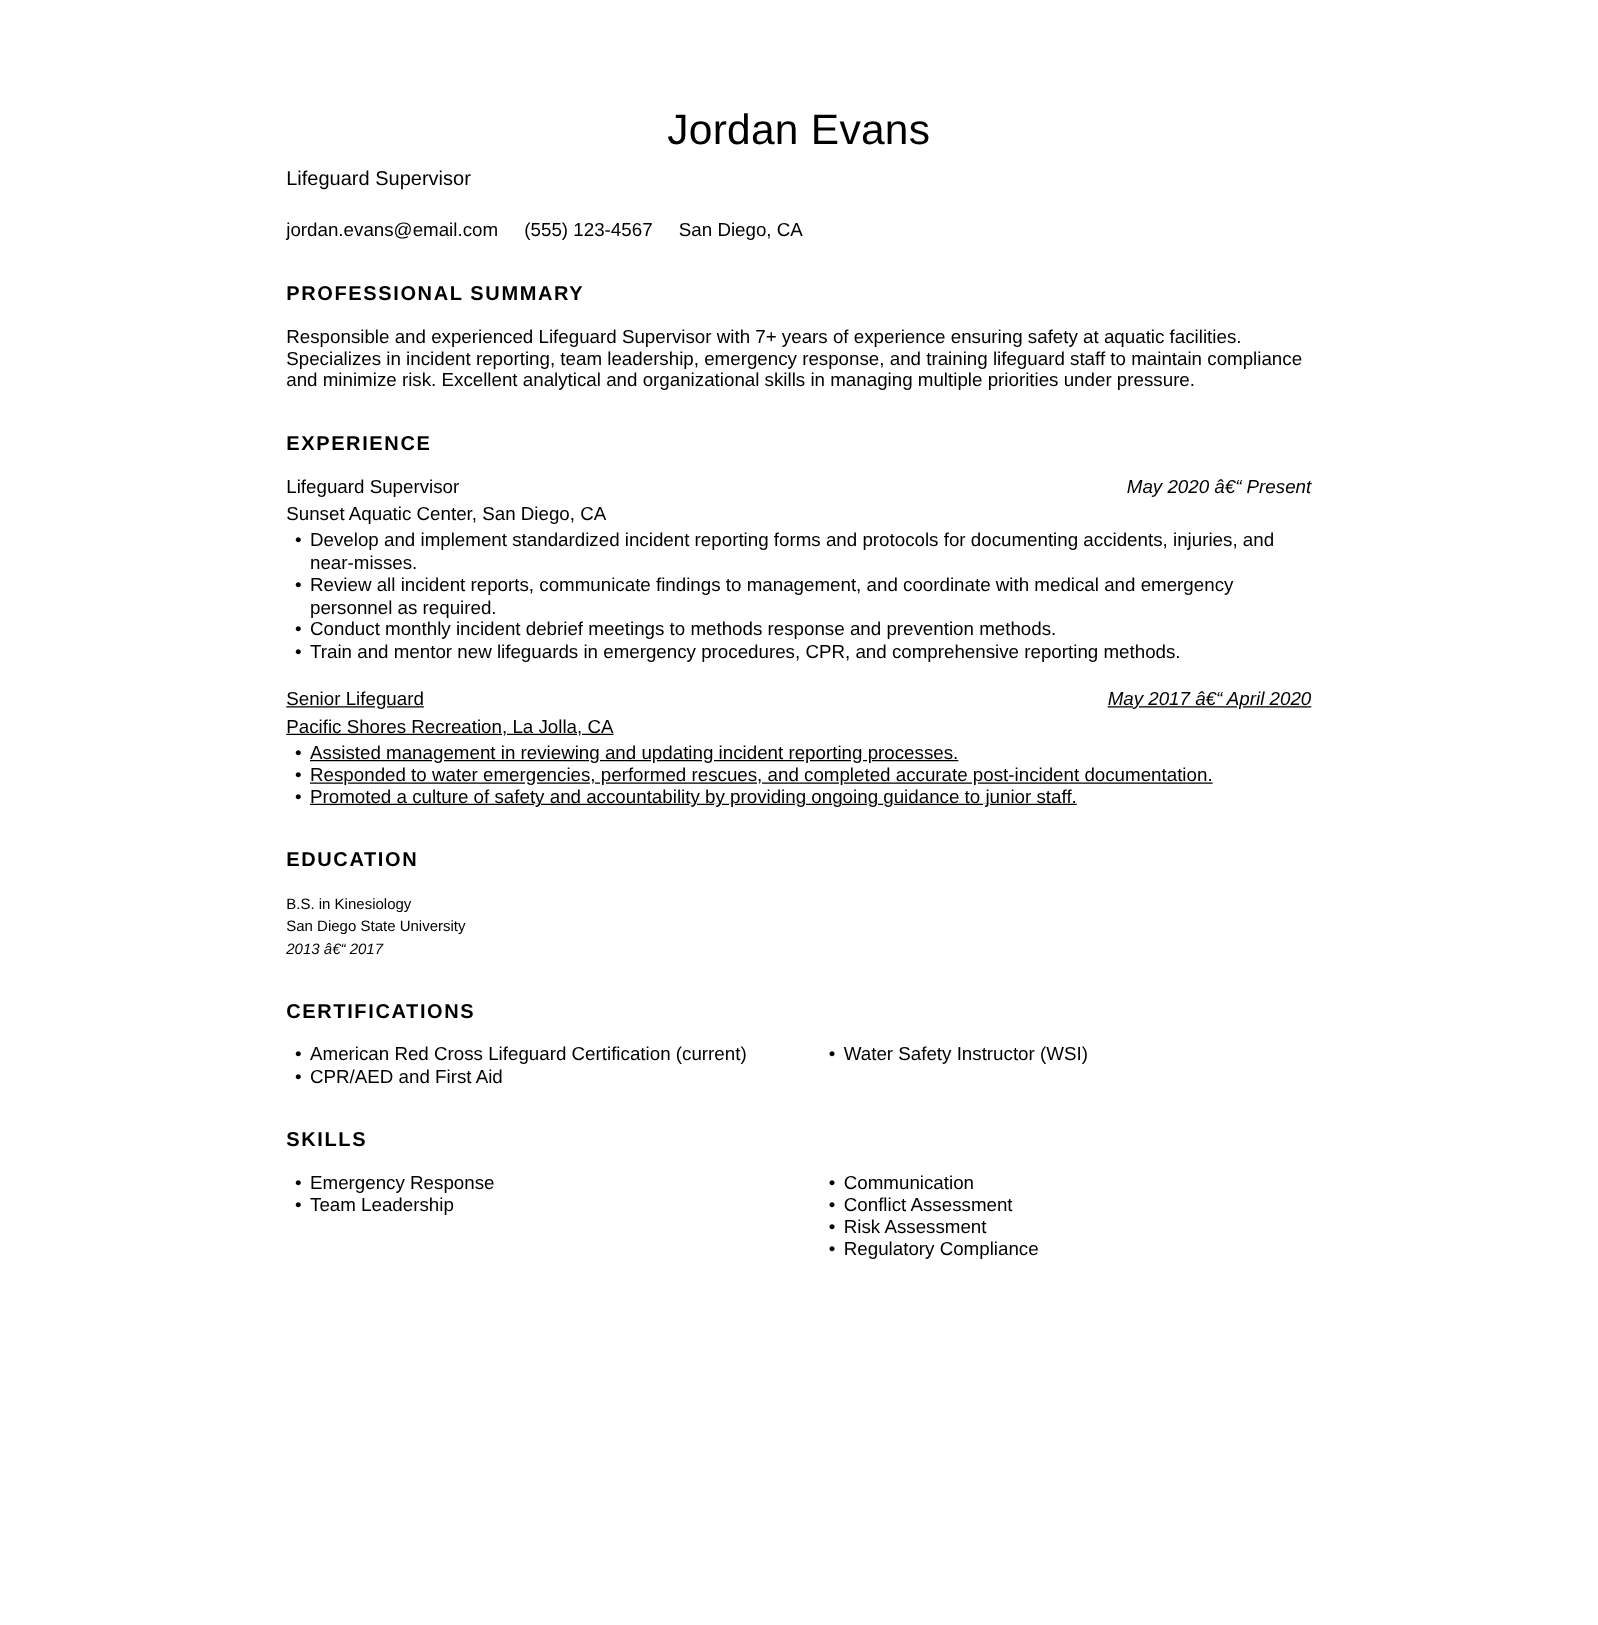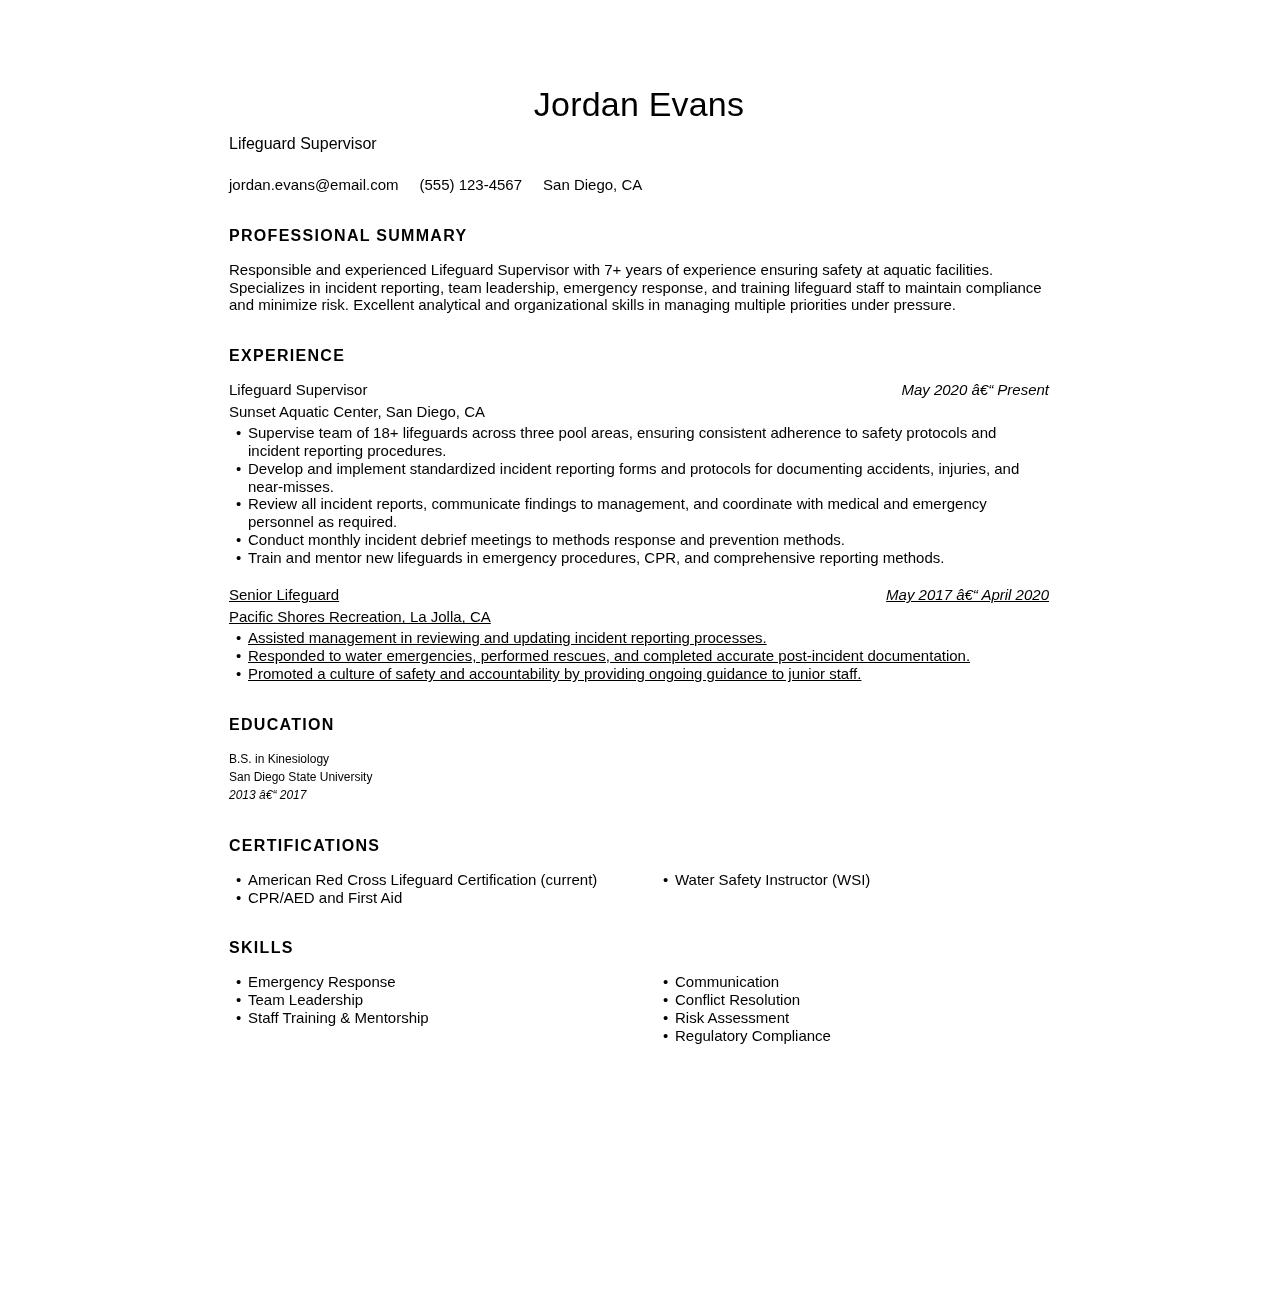--- a/index.html
+++ b/index.html
@@ -122,21 +122,20 @@
 
   <h2 class="section-heading">EXPERIENCE</h2>
 
   <div class="job">
     <div class="job-head">
       <span class="job-title">Lifeguard Supervisor</span>
       <span class="job-dates">May 2020 â€“ Present</span>
     </div>
     <div class="company">Sunset Aquatic Center, San Diego, CA</div>
     <ul class="bullets">
-      <li>Supervise team of 18+ lifeguards across three pool areas, ensuring consistent adherence to safety protocols and incident reporting procedures.</li>
       <li>Develop and implement standardized incident reporting forms and protocols for documenting accidents, injuries, and near-misses.</li>
       <li>Review all incident reports, communicate findings to management, and coordinate with medical and emergency personnel as required.</li>
       <li>Conduct monthly incident debrief meetings to methods response and prevention methods.</li>
       <li>Train and mentor new lifeguards in emergency procedures, CPR, and comprehensive reporting methods.</li>
     </ul>
   </div>
 
   <div class="job">
     <div class="job-head">
       <span class="job-title">Senior Lifeguard</span>
@@ -164,23 +163,22 @@
     <ul class="bullets">
       <li>Water Safety Instructor (WSI)</li>
     </ul>
   </div>
 
   <h2 class="section-heading">SKILLS</h2>
   <div class="two-col">
     <ul class="bullets">
       <li>Emergency Response</li>
       <li>Team Leadership</li>
-      <li>Staff Training &amp; Mentorship</li>
     </ul>
     <ul class="bullets">
       <li>Communication</li>
-      <li>Conflict Resolution</li>
+      <li>Conflict Assessment</li>
       <li>Risk Assessment</li>
       <li>Regulatory Compliance</li>
     </ul>
   </div>
 
 </div>
 
 </body></html>

